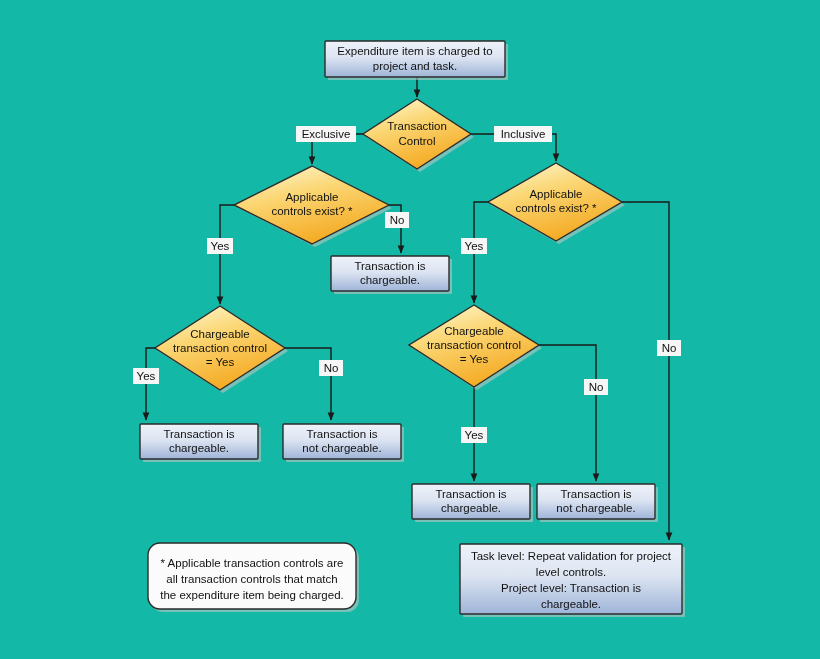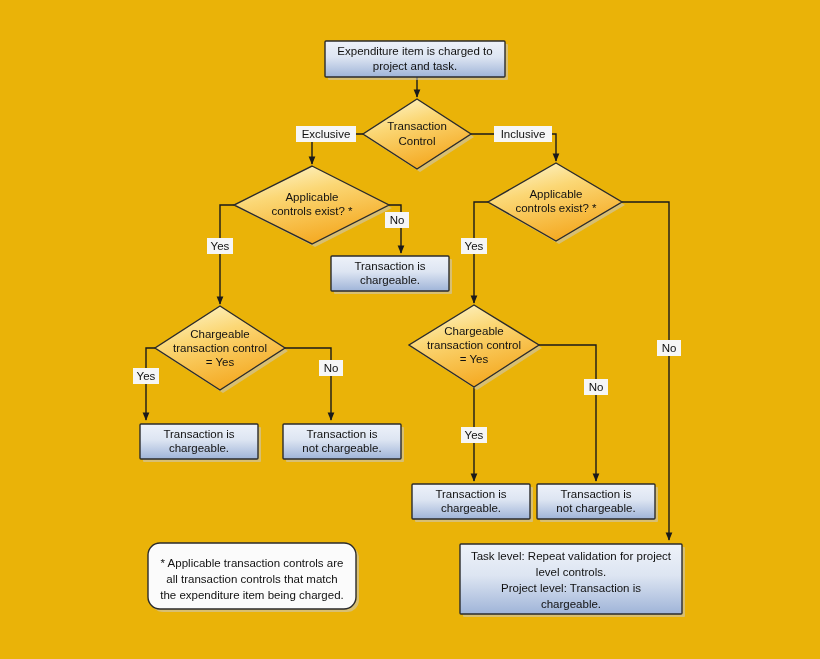--- a/index.html
+++ b/index.html
@@ -4,21 +4,21 @@
 <style>
   html, body {
     margin: 0;
     padding: 0;
     background: #ffffff;
   }
   #canvas {
     position: relative;
     width: 820px;
     height: 659px;
-    background: #eab308;
+    background: #14b8a6;
     font-family: "Liberation Sans", sans-serif;
     overflow: hidden;
   }
   #flow-svg {
     position: absolute;
     top: 0;
     left: 0;
     width: 820px;
     height: 659px;
   }

